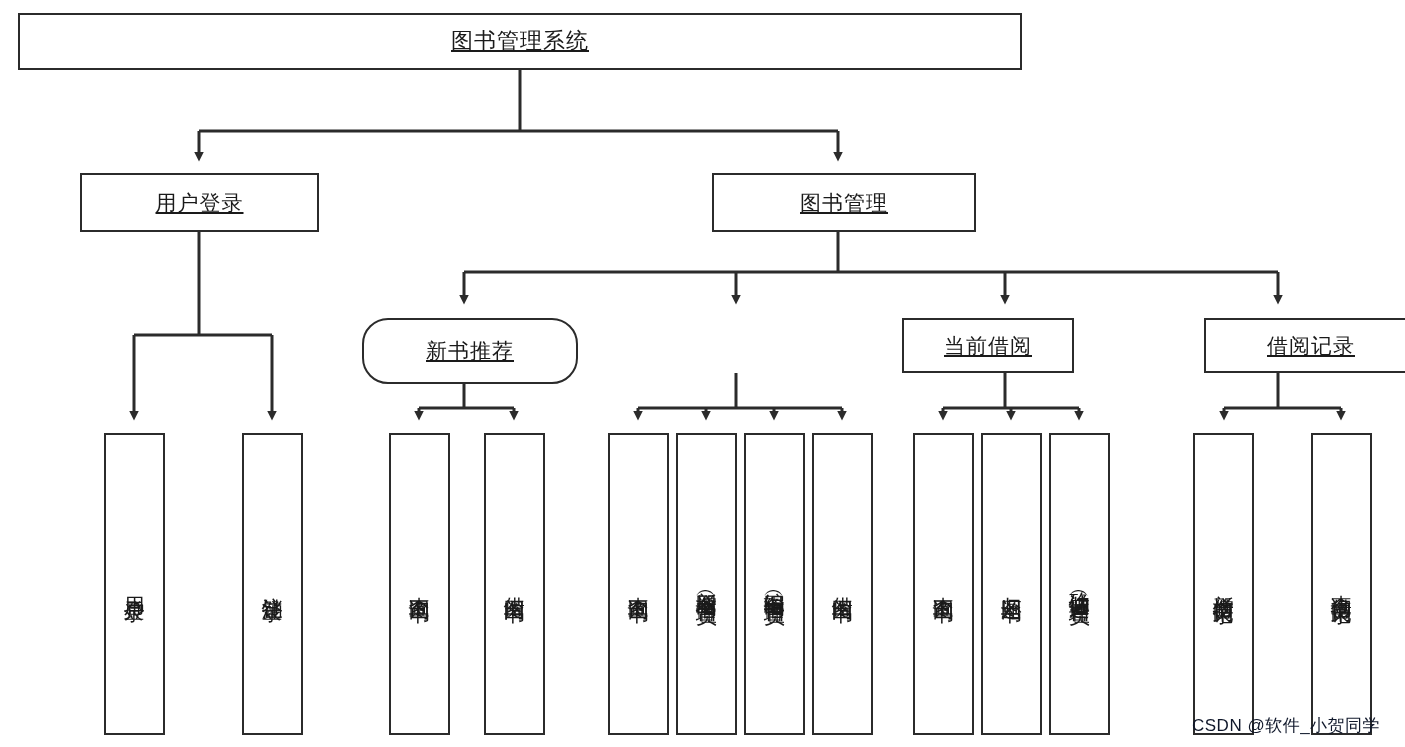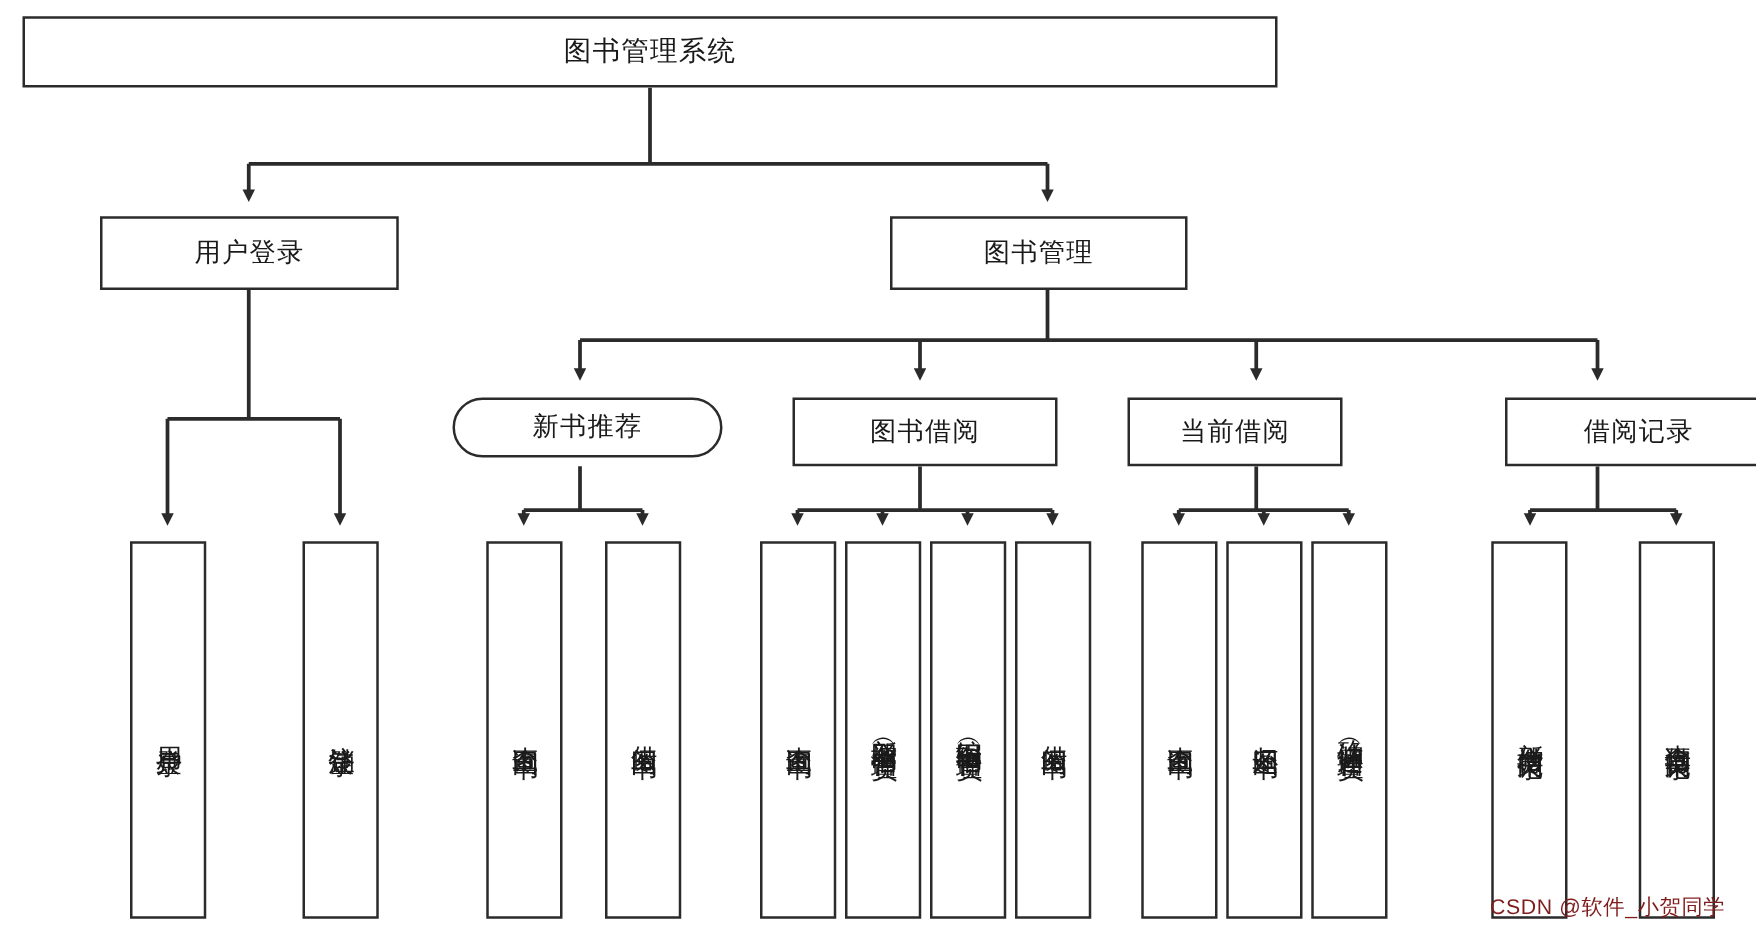--- a/index.html
+++ b/index.html
@@ -32,39 +32,40 @@
     background: #ffffff;
     display: flex;
     align-items: center;
     justify-content: center;
     color: #1a1a1a;
   }
   .node.horiz {
     font-size: 21px;
     line-height: 1.1;
     letter-spacing: 1px;
+    text-decoration: underline;
   }
   .node.vert {
     writing-mode: vertical-rl;
     text-orientation: upright;
     font-size: 21px;
     line-height: 1.12;
     letter-spacing: 2px;
     align-items: center;
     justify-content: center;
     padding: 6px 0;
     white-space: nowrap;
   }
   .node.root {
     font-size: 22px;
   }
   .watermark {
     position: absolute;
     font-size: 17px;
-    color: #7f1d1d;
+    color: #0f172a;
     letter-spacing: 0.5px;
     white-space: nowrap;
     user-select: none;
   }
 </style>
 </head>
 <body>
 
 <div id="canvas">
 
@@ -114,24 +115,23 @@
       <path d="M1278,373 L1278,408"></path>
       <path d="M1224,408 L1341,408"></path>
       <path d="M1224,408 L1224,412" marker-end="url(#arrow)"></path>
       <path d="M1341,408 L1341,412" marker-end="url(#arrow)"></path>
     </g>
   </svg>
 
   <div class="node horiz root" style="left:18px; top:13px; width:1004px; height:57px;">图书管理系统</div>
 
   <div class="node horiz" style="left:80px; top:173px; width:239px; height:59px;">用户登录</div>
-  <div class="node horiz" style="left:712px; top:173px; width:238px; height:59px;">图书管理</div>
+  <div class="node horiz" style="left:712px; top:173px; width:264px; height:59px;">图书管理</div>
 
-  <div class="node horiz" style="left:362px; top:318px; width:216px; height:48px;border-radius:26px;">新书推荐</div>
-  <div class="node horiz" style="left:634px; top:318px; width:212px; height:55px;">图书借阅</div>
+  <div class="node horiz" style="left:362px; top:318px; width:216px; height:66px;border-radius:26px;">新书推荐</div>
   <div class="node horiz" style="left:902px; top:318px; width:172px; height:55px;">当前借阅</div>
   <div class="node horiz" style="left:1172px; top:318px; width:214px; height:55px;margin-left:32px;">借阅记录</div>
 
   <div class="node vert" style="left:104px; top:433px; width:61px; height:302px;">用户登录</div>
   <div class="node vert" style="left:242px; top:433px; width:61px; height:302px;">注销登录</div>
 
   <div class="node vert" style="left:389px; top:433px; width:61px; height:302px;">查询图书</div>
   <div class="node vert" style="left:484px; top:433px; width:61px; height:302px;">借阅图书</div>
 
   <div class="node vert" style="left:608px; top:433px; width:61px; height:302px;">查询图书</div>

